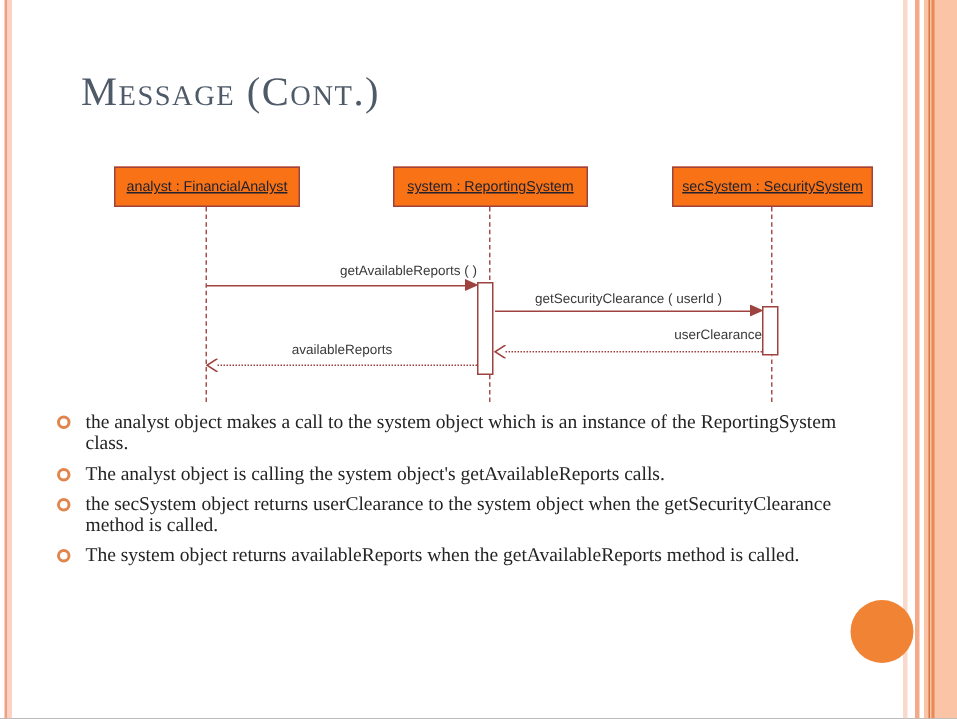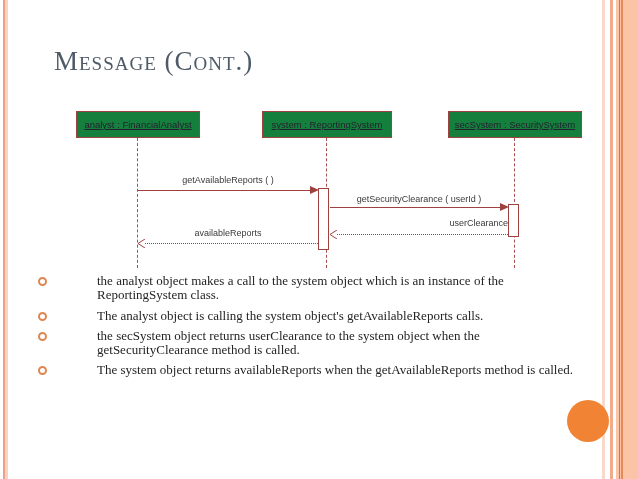--- a/index.html
+++ b/index.html
@@ -23,21 +23,21 @@
   
   .title {
     position:absolute; left:54px; top:46px;
     font-size:27px; font-variant:small-caps; letter-spacing:1px;
     color:#4e5a68;
   }
   
   .diagram { position:absolute; left:74px; top:106px; width:514px; height:164px; }
   .actor {
     position:absolute; top:5px; height:25px; line-height:25px;
-    background:#15803d; border:1px solid #9d423e; text-align:center;
+    background:#f97316; border:1px solid #9d423e; text-align:center;
     font-family:"Liberation Sans", sans-serif; font-size:9.5px; color:#22222e;
   }
   .actor span { text-decoration:underline; }
   .actor-1 { left:2px;   width:122px; }
   .actor-2 { left:188px; width:128px; }
   .actor-3 { left:374px; width:132px; }
   .lifeline {
     position:absolute; top:32px; height:130px; width:0;
     border-left:1px dashed #a5504c;
   }
@@ -50,21 +50,21 @@
   .msg-label {
     position:absolute; height:12px; text-align:center;
     font-family:"Liberation Sans", sans-serif; font-size:9px; color:#3a3a3a;
     white-space:nowrap;
   }
   .msg-line   { position:absolute; height:0; border-top:1px solid #9d423e; }
   .msg-dotted { position:absolute; height:0; border-top:1px dotted #9d423e; }
   .arr { position:absolute; }
   
   .bullets { position:absolute; left:38px; top:274px; width:552px; }
-  .bullet  { display:flex; margin-bottom:6px;gap:40px; }
+  .bullet  { display:flex; margin-bottom:6px; }
   .bullet-marker {
     flex:0 0 auto; width:5px; height:5px; margin:3px 10px 0 0;
     border:2px solid #e1854f; border-radius:50%; background:#ffffff;
   }
   .bullet-text {
     width:530px; font-size:13px; line-height:1.1; color:#242424;
   }
 </style>
 </head>
 <body>
@@ -95,21 +95,21 @@
       <span>secSystem : SecuritySystem</span>
     </div>
 
     <div class="lifeline lifeline-1"></div>
     <div class="lifeline lifeline-2"></div>
     <div class="lifeline lifeline-3"></div>
 
     <div class="activation activation-sys"></div>
     <div class="activation activation-sec"></div>
 
-    <div class="msg-label" style="left:64px; top:69px; width:180px;">getAvailableReports ( )</div>
+    <div class="msg-label" style="left:64px; top:69px; width:180px;text-align:right;">getAvailableReports ( )</div>
     <div class="msg-line" style="left:64px; top:84px; width:174px;"></div>
     <svg class="arr" style="left:236px; top:80px;" width="9" height="8">
       <path d="M0 0 L9 4 L0 8 Z" fill="#9d423e"></path>
     </svg>
 
     <div class="msg-label" style="left:256px; top:88px; width:178px;">getSecurityClearance ( userId )</div>
     <div class="msg-line" style="left:256px; top:101px; width:172px;"></div>
     <svg class="arr" style="left:426px; top:97px;" width="9" height="8">
       <path d="M0 0 L9 4 L0 8 Z" fill="#9d423e"></path>
     </svg>

